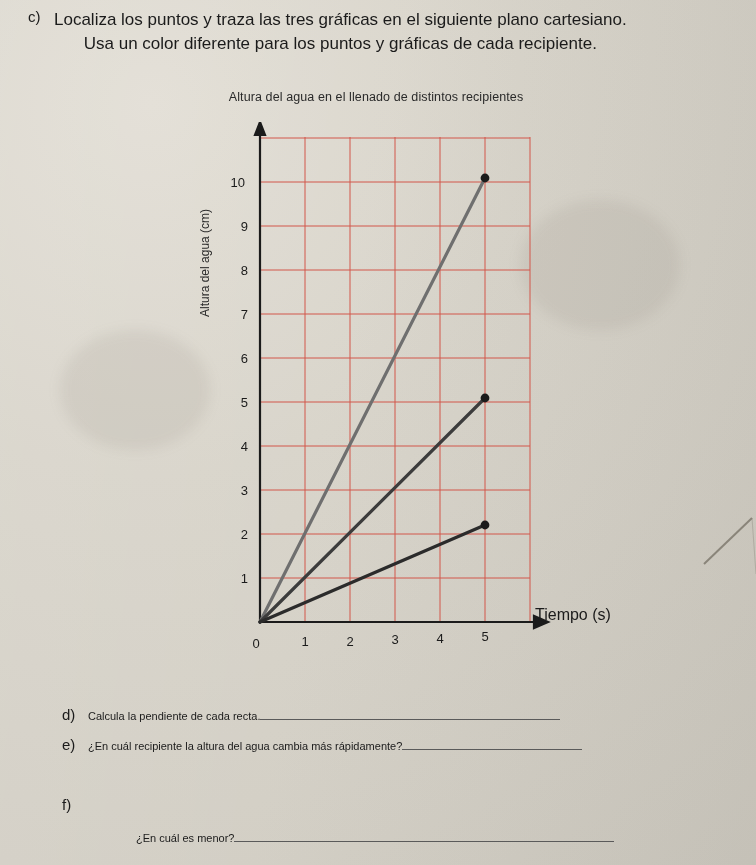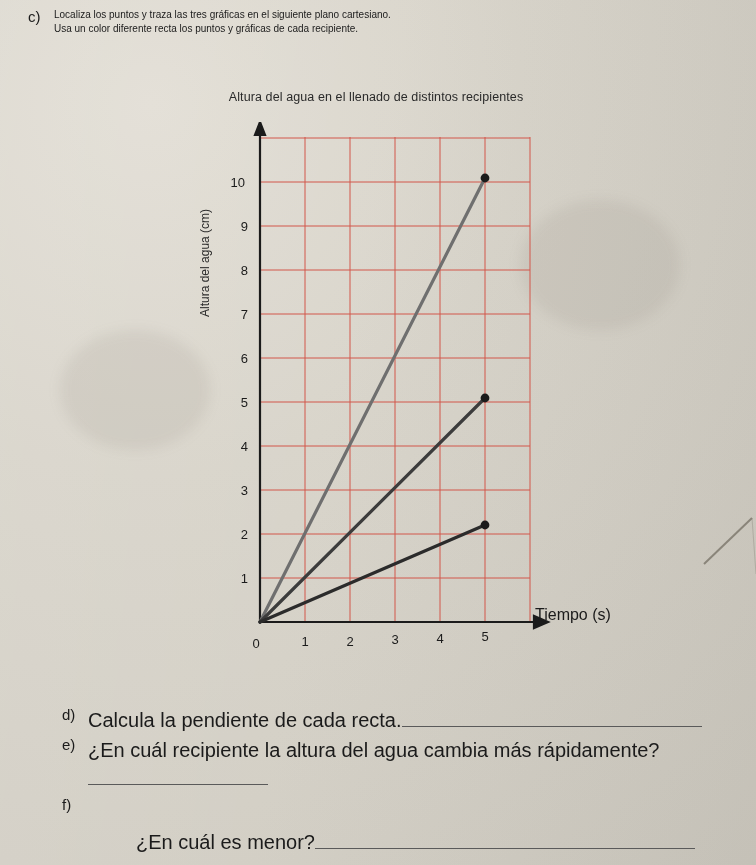--- a/index.html
+++ b/index.html
@@ -34,33 +34,34 @@
     gap: 8px;
   }
   .item-letter {
     width: 18px;
     flex: none;
     font-size: 15px;
     font-weight: 400;
     color: #1b1b1b;
   }
   .item-text {
-    font-size: 20px;
+    font-size: 11px;
     line-height: 1.42;
     color: #1b1b1b;
   }
 
   
   #item-c {
     left: 28px;
     top: 8px;
     width: 690px;
   }
   #item-c .item-text {
-    font-size: 10px;
+    font-size: 17px;
+    text-align: center;
   }
   #item-c .line2 {
     display: block;
   }
 
   
   .chart-title {
     position: absolute;
     left: 0;
     right: 4px;
@@ -142,21 +143,21 @@
 <div class="page">
   <div class="paper-shade"></div>
 
   <div class="smudge" style="left:60px; top:330px; width:150px; height:120px;"></div>
   <div class="smudge" style="left:520px; top:200px; width:160px; height:130px;"></div>
 
   <div class="item" id="item-c">
     <div class="item-letter">c)</div>
     <div class="item-text">
       <span>Localiza los puntos y traza las tres gráficas en el siguiente plano cartesiano.</span>
-      <span class="line2">Usa un color diferente recta los puntos y gráficas de cada recipiente.</span>
+      <span class="line2">Usa un color diferente para los puntos y gráficas de cada recipiente.</span>
     </div>
   </div>
 
   <div class="chart-title">Altura del agua en el llenado de distintos recipientes</div>
 
   <div class="graph-wrap">
     <div class="y-axis-label">Altura del agua (cm)</div>
     <div class="x-axis-label">Tiempo (s)</div>
     <svg class="graph-svg" width="430" height="560" viewBox="0 0 430 560">
 

